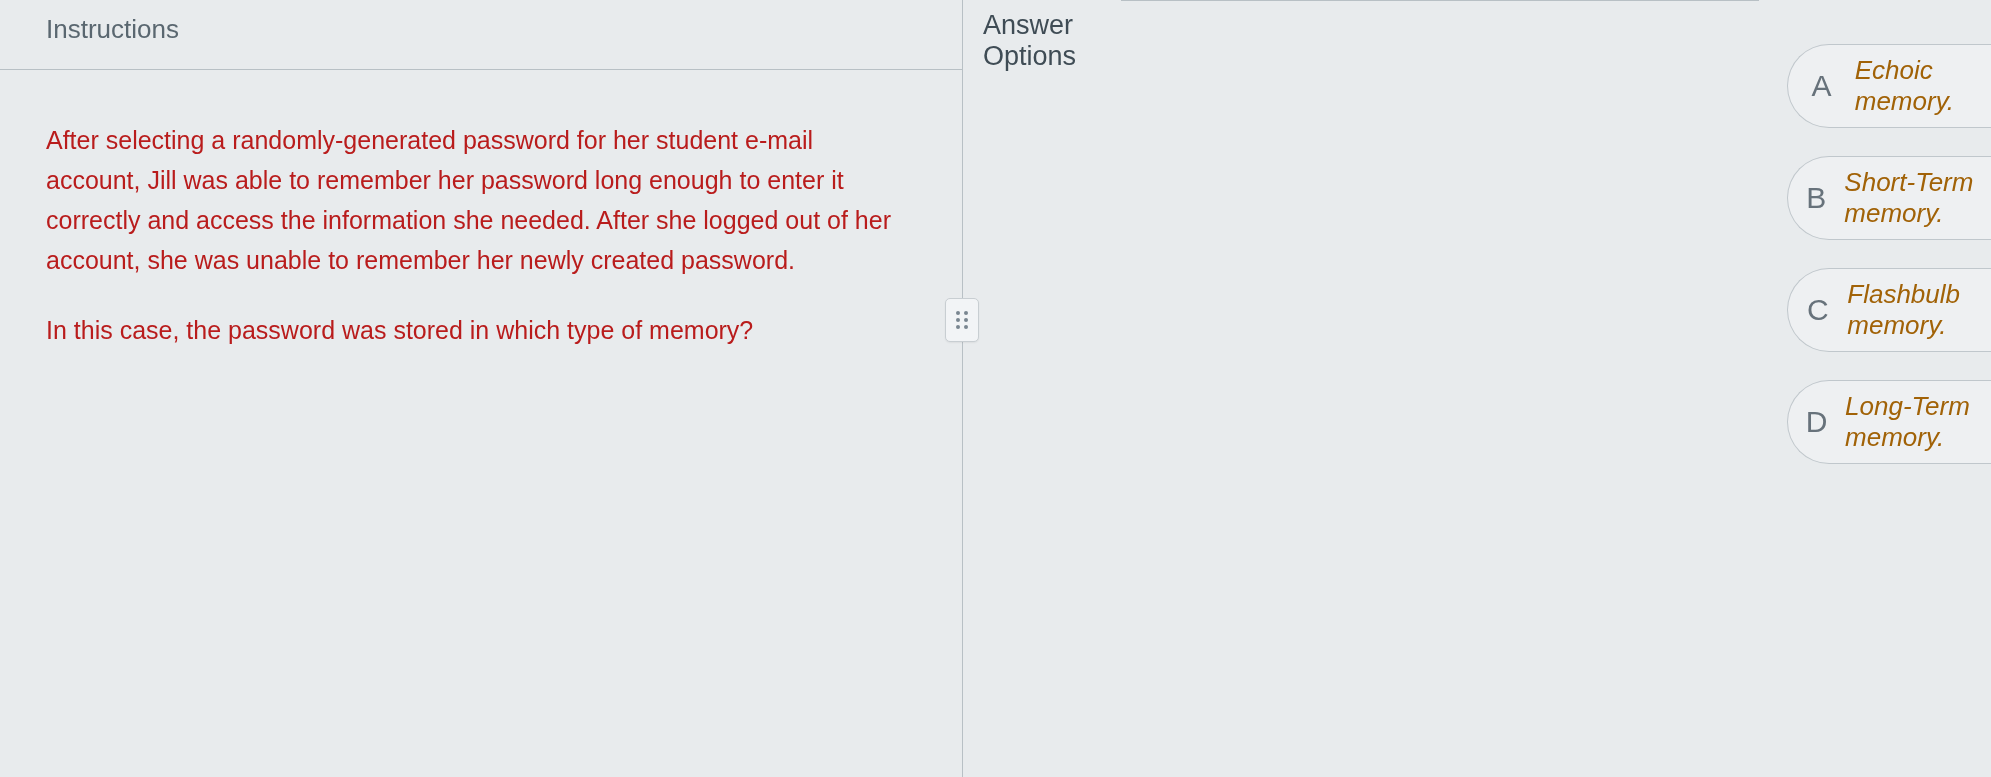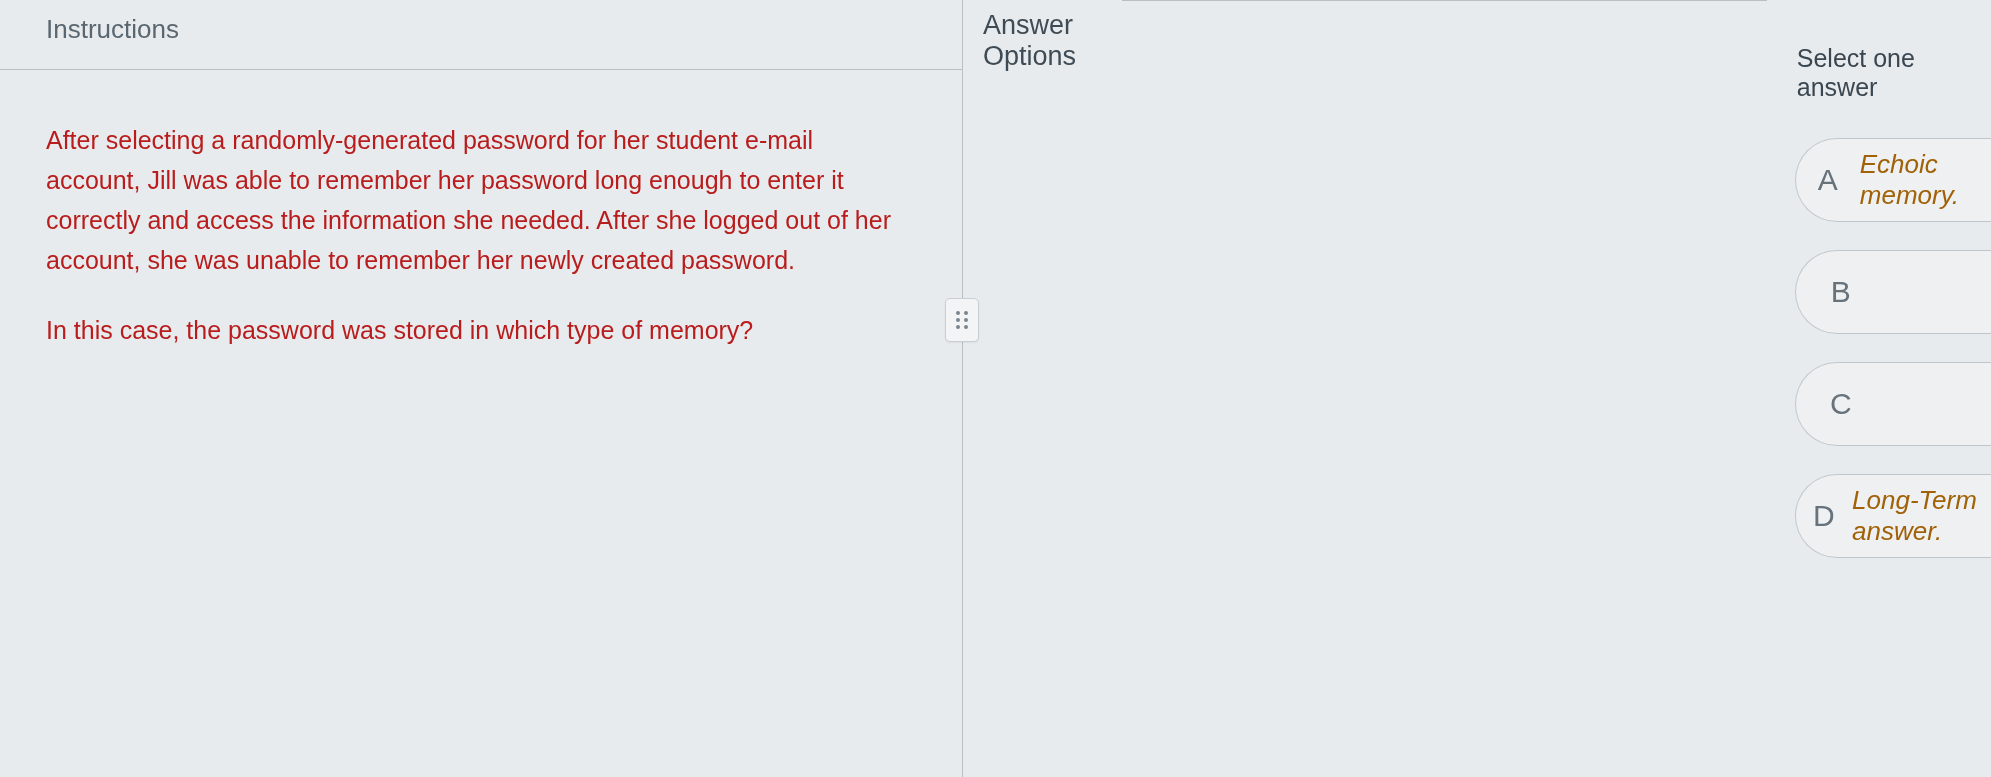--- a/index.html
+++ b/index.html
@@ -142,33 +142,34 @@
         <span></span>
         <span></span>
         <span></span>
         <span></span>
         <span></span>
     </div>
   </div>
   <div class="right-header">Answer Options</div>
   <div class="divider-horizontal"></div>
   <div class="right-body">
-    <div class="select-label">Select one answer</div>
 
     <div class="answer-option">
       <div class="answer-letter">A</div>
       <div class="answer-text">Echoic memory.</div>
     </div>
 
     <div class="answer-option">
       <div class="answer-letter">B</div>
+      <div class="answer-text">Short-Term memory.</div>
     </div>
 
     <div class="answer-option">
       <div class="answer-letter">C</div>
+      <div class="answer-text">Flashbulb memory.</div>
     </div>
 
     <div class="answer-option">
       <div class="answer-letter">D</div>
-      <div class="answer-text">Long-Term answer.</div>
+      <div class="answer-text">Long-Term memory.</div>
     </div>
   </div>
 </div>
 
 </body></html>

